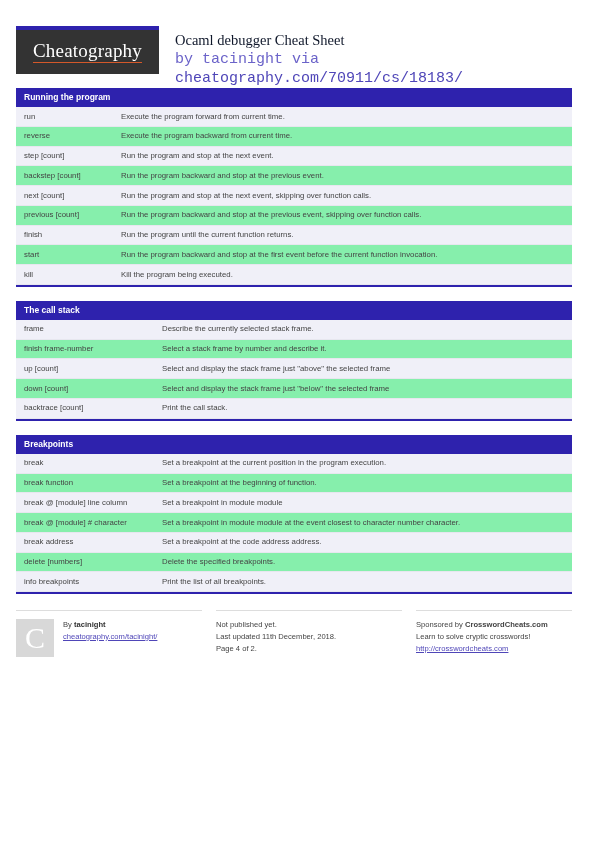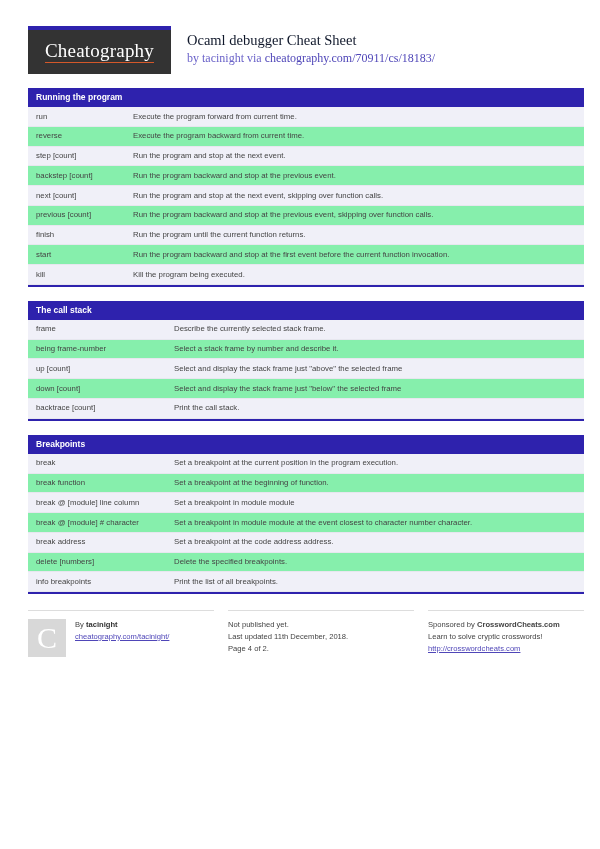--- a/index.html
+++ b/index.html
@@ -15,21 +15,21 @@
     overflow: hidden;
   }
   .page {
     width: 600px;
     height: 849px;
     position: relative;
     background: #ffffff;
   }
   .sheet {
     position: absolute;
-    left: 28px;
+    left: 16px;
     top: 26px;
     width: 556px;
   }
 
   
   .header {
     display: flex;
     align-items: flex-start;
     height: 50px;
     margin-bottom: 12px;
@@ -64,22 +64,22 @@
   }
   .sheet-title {
     font-family: "Liberation Serif", serif;
     font-size: 14.5px;
     color: #0f172a;
     line-height: 1.25;
     margin: 0 0 2px 0;
     font-weight: normal;
   }
   .sheet-byline {
-    font-family: Liberation Serif, serif;
-    font-size: 12px;
+    font-family: Liberation Mono, monospace;
+    font-size: 15px;
     color: #6b63c9;
     line-height: 1.25;
   }
   .sheet-byline .who { color: #6b63c9; }
   .sheet-byline .link { color: #4f46b8; }
 
   
   .section {
     margin-bottom: 14px;
     border-bottom: 2.5px solid #2e22ad;
@@ -207,21 +207,21 @@
             <div class="desc">Kill the program being executed.</div>
           </div>
         </div>
         <div class="section w-wide">
           <div class="section-head">The call stack</div>
           <div class="row odd">
             <div class="cmd">frame</div>
             <div class="desc">Describe the currently selected stack frame.</div>
           </div>
           <div class="row even">
-            <div class="cmd">being frame-number</div>
+            <div class="cmd">finish frame-number</div>
             <div class="desc">Select a stack frame by number and describe it.</div>
           </div>
           <div class="row odd">
             <div class="cmd">up [count]</div>
             <div class="desc">Select and display the stack frame just "above" the selected frame</div>
           </div>
           <div class="row even">
             <div class="cmd">down [count]</div>
             <div class="desc">Select and display the stack frame just "below" the selected frame</div>
           </div>

